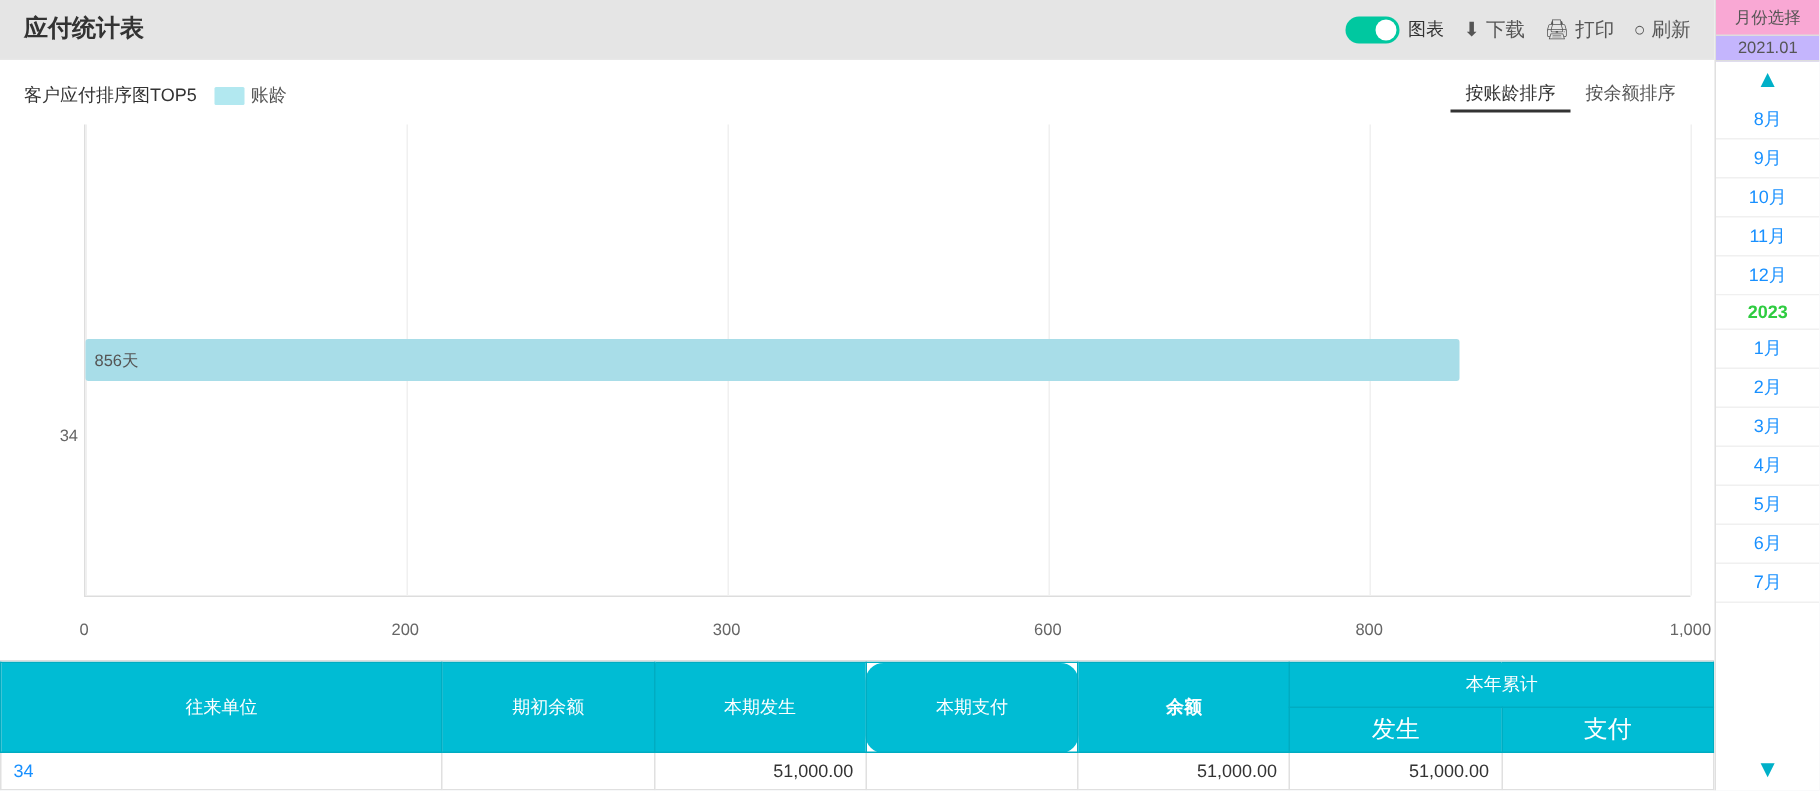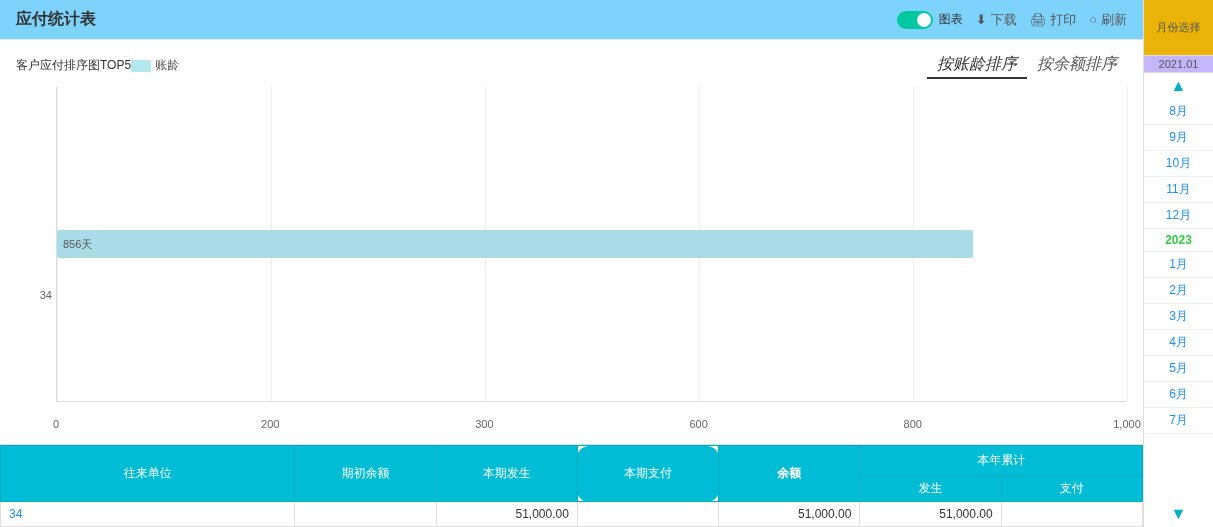--- a/index.html
+++ b/index.html
@@ -1,36 +1,36 @@
 <!DOCTYPE html>
 <html><head>
   <meta charset="utf-8">
   <style>
     * { margin: 0; padding: 0; box-sizing: border-box; }
     body { font-family: 'Microsoft YaHei', Arial, sans-serif; font-size: 12px; background: #f0f2f5; color: #333; width: 1213px; height: 527px; overflow: hidden; display: flex; }
 
     .main-content { flex: 1; display: flex; flex-direction: column; background: #fff; overflow: hidden; }
 
     
-    .header { display: flex; align-items: center; justify-content: space-between; padding: 8px 16px; background: #7dd3fc; border-bottom: 1px solid #e8e8e8; height: 40px; }
+    .header { display: flex; align-items: center; justify-content: space-between; padding: 8px 16px; background: #e5e5e5; border-bottom: 1px solid #e8e8e8; height: 40px; }
     .header-title { font-size: 16px; font-weight: bold; color: #333; }
     .header-actions { display: flex; align-items: center; gap: 13px; }
     .toggle-group { display: flex; align-items: center; gap: 6px; }
     .toggle-switch { width: 36px; height: 18px; background: #00c8a0; border-radius: 9px; position: relative; cursor: pointer; }
     .toggle-switch::after { content: ''; position: absolute; width: 14px; height: 14px; background: #fff; border-radius: 50%; top: 2px; right: 2px; }
     .action-btn { display: flex; align-items: center; gap: 4px; cursor: pointer; color: #555; font-size: 13px; }
 
     
     .chart-section { flex: 1; padding: 12px 16px; display: flex; flex-direction: column; overflow: hidden; }
     .chart-legend { display: flex; align-items: center; justify-content: space-between; margin-bottom: 8px; }
-    .legend-left { display: flex; align-items: flex-start; }
+    .legend-left { display: flex; align-items: flex-start; gap: 12px; }
     .legend-item { display: flex; align-items: center; gap: 4px; font-size: 12px; color: #555; }
     .legend-color-box { width: 20px; height: 12px; background: #b2e8f0; border-radius: 1px; }
     .sort-btns { display: flex; gap: 0; }
-    .sort-btn { padding: 2px 10px; border: none; background: none; cursor: pointer; color: #555; font-size: 16px; border-bottom: 2px solid transparent; font-style: italic; }
+    .sort-btn { padding: 2px 10px; border: none; background: none; cursor: pointer; color: #555; font-size: 12px; border-bottom: 2px solid transparent; }
     .sort-btn.active { color: #333; border-bottom: 2px solid #333; }
 
     .chart-container { flex: 1; position: relative; padding-left: 40px; padding-bottom: 30px; }
     .chart-y-axis { position: absolute; left: 0; top: 0; bottom: 30px; width: 40px; display: flex; flex-direction: column; justify-content: space-between; align-items: flex-end; padding-right: 4px; font-size: 11px; color: #666; }
     .chart-bars-area { position: absolute; left: 40px; right: 0; top: 0; bottom: 30px; border-left: 1px solid #ddd; border-bottom: 1px solid #ddd; }
     .chart-x-axis { position: absolute; left: 40px; right: 0; bottom: 0; height: 30px; display: flex; align-items: flex-end; }
     .x-label { position: absolute; transform: translateX(-50%); font-size: 11px; color: #666; bottom: 2px; }
 
     
     .grid-line { position: absolute; top: 0; bottom: 0; border-left: 1px solid #f0f0f0; }
@@ -38,29 +38,29 @@
     
     .bar-row { position: absolute; display: flex; align-items: center; }
     .bar { height: 28px; background: #a8dde8; border-radius: 2px; }
     .bar-end-label { position: absolute; font-size: 11px; color: #555; white-space: nowrap; }
 
     
     .table-section { border-top: 1px solid #ddd; }
     .table-wrapper { overflow: hidden; }
     table { width: 100%; border-collapse: collapse; }
     thead tr.header-row-1 th { background: #00bcd4; color: #fff; text-align: center; padding: 6px 4px; font-size: 12px; font-weight: normal; border: 1px solid #00acc1; }
-    thead tr.header-row-2 th { background: #00bcd4; color: #fff; text-align: center; padding: 4px 4px; font-size: 12px; font-weight: normal; border: 1px solid #00acc1; }
+    thead tr.header-row-2 th { background: #00bcd4; color: #fff; text-align: center; padding: 4px 4px; font-size: 16px; font-weight: normal; border: 1px solid #00acc1; }
     tbody tr td { padding: 5px 8px; border: 1px solid #e0e0e0; font-size: 12px; color: #333; text-align: right; background: #fff; }
     tbody tr td.left-align { text-align: left; }
     tbody tr td a { color: #1890ff; text-decoration: none; }
     tbody tr td.amount { color: #333; }
 
     
     .sidebar { width: 70px; background: #fff; border-left: 1px solid #e0e0e0; display: flex; flex-direction: column; font-size: 12px; }
-    .sidebar-header { background: #eab308; padding: 20px 6px; text-align: center; font-size: 11px; color: #555; border-bottom: 1px solid #ddd; }
+    .sidebar-header { background: #f9a8d4; padding: 4px 6px; text-align: center; font-size: 11px; color: #555; border-bottom: 1px solid #ddd; }
     .sidebar-year-label { background: #c4b5fd; padding: 2px 6px; text-align: center; font-size: 11px; color: #555; border-bottom: 1px solid #ddd; }
     .sidebar-nav-up, .sidebar-nav-down { display: flex; align-items: center; justify-content: center; padding: 4px; cursor: pointer; color: #00b0c8; font-size: 16px; }
     .sidebar-month { padding: 4px 6px; text-align: center; cursor: pointer; color: #1890ff; font-size: 12px; border-bottom: 1px solid #f0f0f0; }
     .sidebar-month.year-label { color: #2ecc40; font-weight: bold; background: #fff; }
     .sidebar-scroll { flex: 1; overflow: hidden; display: flex; flex-direction: column; }
   </style>
 </head>
 <body>
 
 <div class="main-content">

